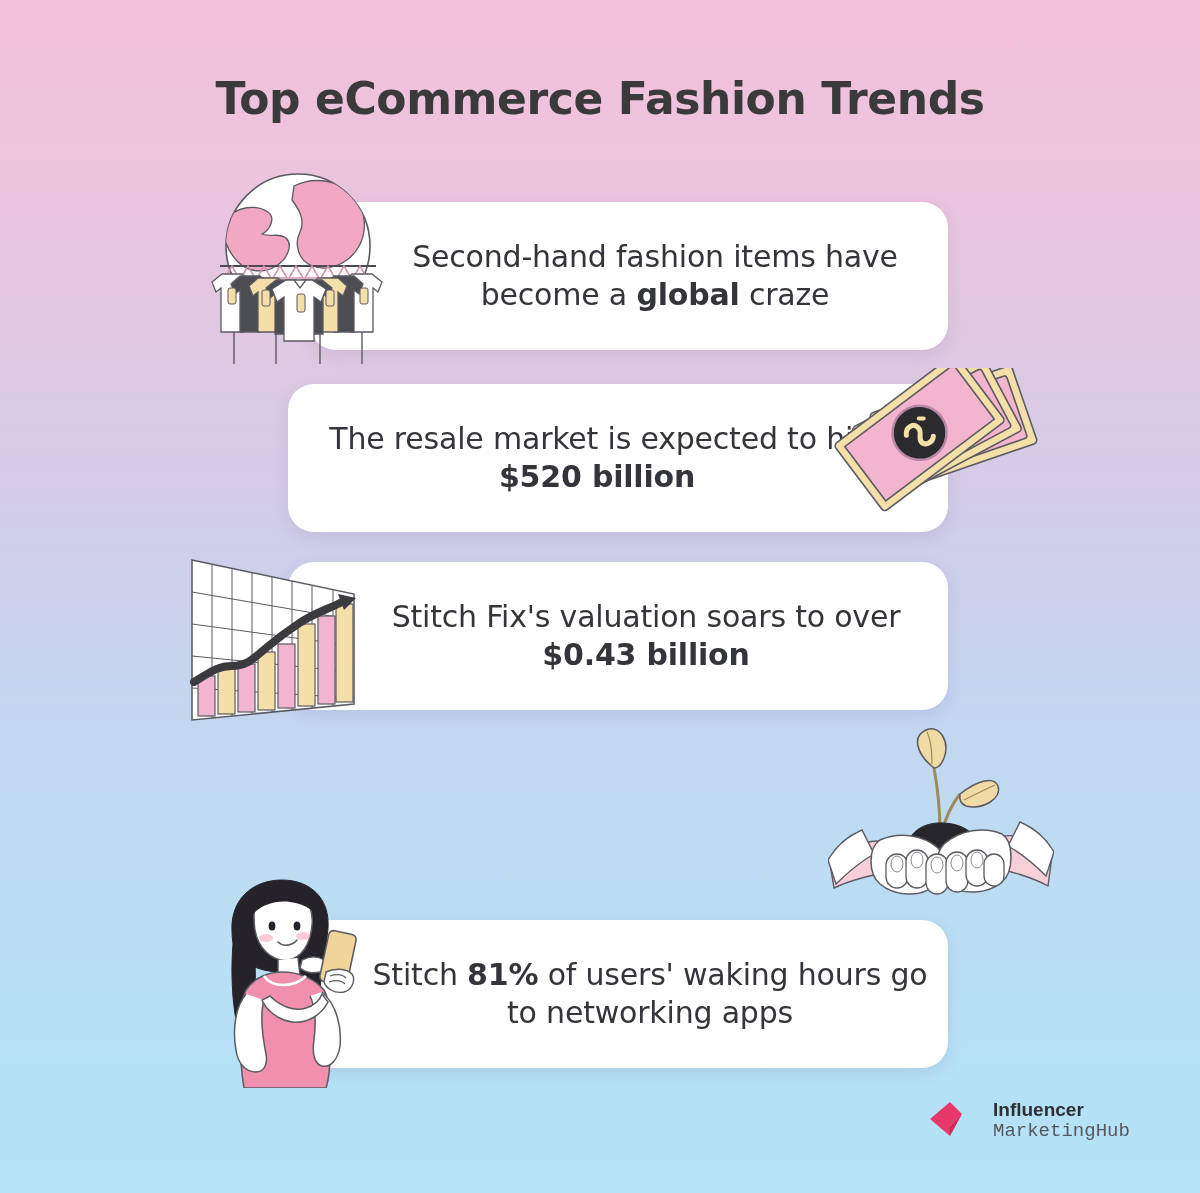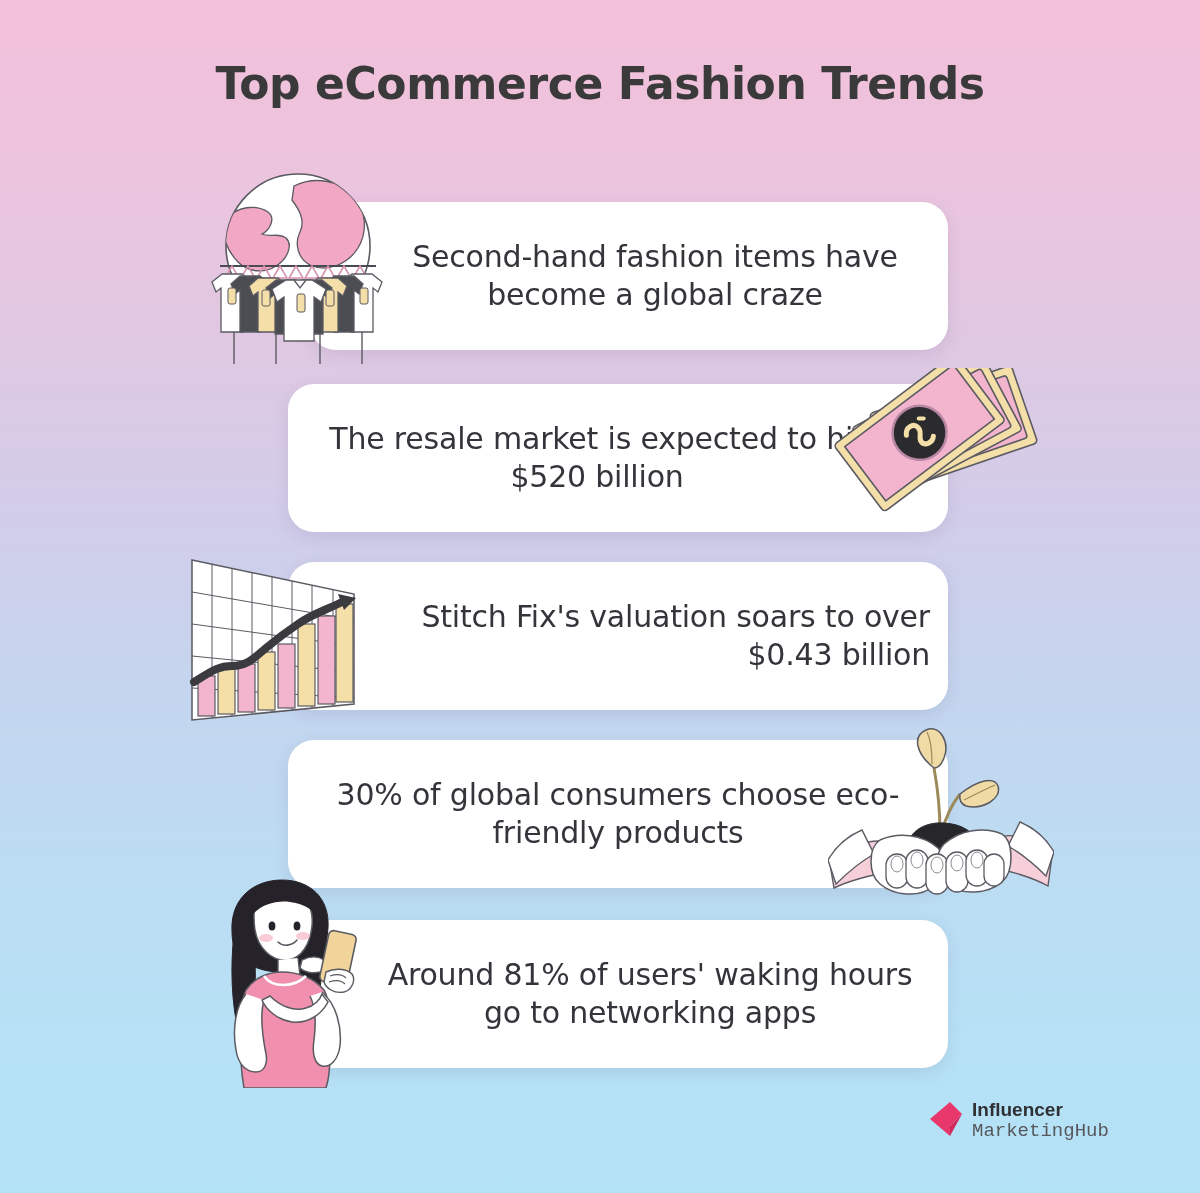--- a/index.html
+++ b/index.html
@@ -24,21 +24,21 @@
       #c6d4ee 56%,
       #bcdcf2 72%,
       #b6e1f6 88%,
       #b4e2f7 100%);
     overflow: hidden;
   }
 
   
   #page-title {
     position: absolute;
-    top: 58px;
+    top: 73px;
     left: 0;
     width: 1200px;
     text-align: center;
     font-size: 44px;
     font-weight: bold;
     letter-spacing: -0.4px;
     color: #3a3a3a;
     font-family: "DejaVu Sans", sans-serif;
   }
 
@@ -57,30 +57,30 @@
     text-align: center;
     font-size: 30px;
     line-height: 1.28;
     color: #34353a;
     font-family: "DejaVu Sans", sans-serif;
     font-weight: 400;
     padding: 0 18px;
     letter-spacing: -0.2px;
   }
   .card-text b {
-    font-weight: normal;
+    font-weight: bold;
   }
 
   
   #card-1 { left: 310px; top: 202px; width: 638px; height: 148px; }
   #card-1 .card-text { padding-left: 70px; }
   #card-2 { left: 288px; top: 384px; width: 660px; height: 148px; }
   #card-2 .card-text { padding-right: 60px; }
   #card-3 { left: 288px; top: 562px; width: 660px; height: 148px; }
-  #card-3 .card-text { padding-left: 74px; text-align: right; }
+  #card-3 .card-text { padding-left: 74px; }
   #card-4 { left: 288px; top: 740px; width: 660px; height: 148px; }
   #card-5 { left: 288px; top: 920px; width: 660px; height: 148px; }
   #card-5 .card-text { padding-left: 82px; }
 
   
   .illus {
     position: absolute;
     pointer-events: none;
   }
   #illus-globe-rack { left: 198px; top: 168px; width: 200px; height: 200px; }
@@ -89,20 +89,21 @@
   #illus-plant      { left: 828px; top: 724px; width: 226px; height: 184px; }
   #illus-woman      { left: 198px; top: 876px; width: 180px; height: 212px; }
 
   
   #logo {
     position: absolute;
     left: 928px;
     top: 1098px;
     display: flex;
     align-items: center;
+    gap: 21px;
   }
   #logo-mark { flex: 0 0 auto; margin-right: 2px; }
   #logo-text {
     display: flex;
     flex-direction: column;
     line-height: 1.05;
     font-family: "Liberation Sans", sans-serif;
   }
   .logo-line { font-size: 19px; color: #2f3033; white-space: nowrap; }
   .logo-line .lt-bold { font-weight: bold; }
@@ -250,25 +251,20 @@
         <rect x="140" y="68" width="17" height="88" fill="#f3b4ce"></rect>
         <rect x="158" y="56" width="17" height="98" fill="#f5dfa8"></rect>
       </g>
 
       <path d="M16 134 C30 126 38 118 54 118 C68 118 74 112 88 100 C100 90 108 84 120 76 C134 66 148 62 164 54" fill="none" stroke="#3a3a3f" stroke-width="8" stroke-linecap="round" stroke-linejoin="round"></path>
 
       <polygon points="160,46 178,50 166,62" fill="#3a3a3f"></polygon>
     </svg>
   </div>
 
-  <div class="card" id="card-4">
-    <div class="card-text">
-      <span></span><b>30%</b><span> of global consumers choose eco-friendly products</span>
-    </div>
-  </div>
 
   <div class="illus" id="illus-plant">
     <svg viewBox="0 0 226 184" width="226" height="184">
       <g stroke="#5a5a62" stroke-width="1.5" fill="none">
 
         <path d="M112 108 C112 84 110 66 106 44" stroke="#9d8a5a" stroke-width="3"></path>
         <path d="M114 108 C118 92 124 80 132 70" stroke="#9d8a5a" stroke-width="3"></path>
 
         <path d="M106 44 C88 30 84 12 98 6 C112 0 122 18 116 34 C113 42 110 44 106 44 Z" fill="#f0dba6"></path>
         <path d="M104 40 C104 26 102 14 99 8" stroke="#9d8a5a" stroke-width="1.2"></path>
@@ -304,21 +300,21 @@
         <ellipse cx="89" cy="136" rx="6" ry="8"></ellipse>
         <ellipse cx="109" cy="141" rx="6" ry="8"></ellipse>
         <ellipse cx="129" cy="139" rx="6" ry="8"></ellipse>
         <ellipse cx="149" cy="136" rx="6" ry="8"></ellipse>
       </g>
     </svg>
   </div>
 
   <div class="card" id="card-5">
     <div class="card-text">
-      <span>Around </span><b>81%</b><span> of users' waking hours go to networking apps</span>
+      <span>Stitch </span><b>81%</b><span> of users' waking hours go to networking apps</span>
     </div>
   </div>
 
   <div class="illus" id="illus-woman">
     <svg viewBox="0 0 180 212" width="180" height="212">
 
       <path d="M34 56 C32 22 56 4 84 4 C112 4 132 22 130 52 C128 76 124 96 122 112 C118 128 106 134 94 130 C86 126 84 110 82 96 C64 96 44 88 38 76 C35 70 34 62 34 56 Z" fill="#262229" stroke="#262229" stroke-width="1"></path>
 
       <path d="M56 38 C56 20 74 12 90 14 C106 16 116 30 114 50 C112 68 104 82 90 84 C74 86 60 72 57 54 C56 48 56 42 56 38 Z" fill="#ffffff" stroke="#5a5a62" stroke-width="1.5"></path>
 

